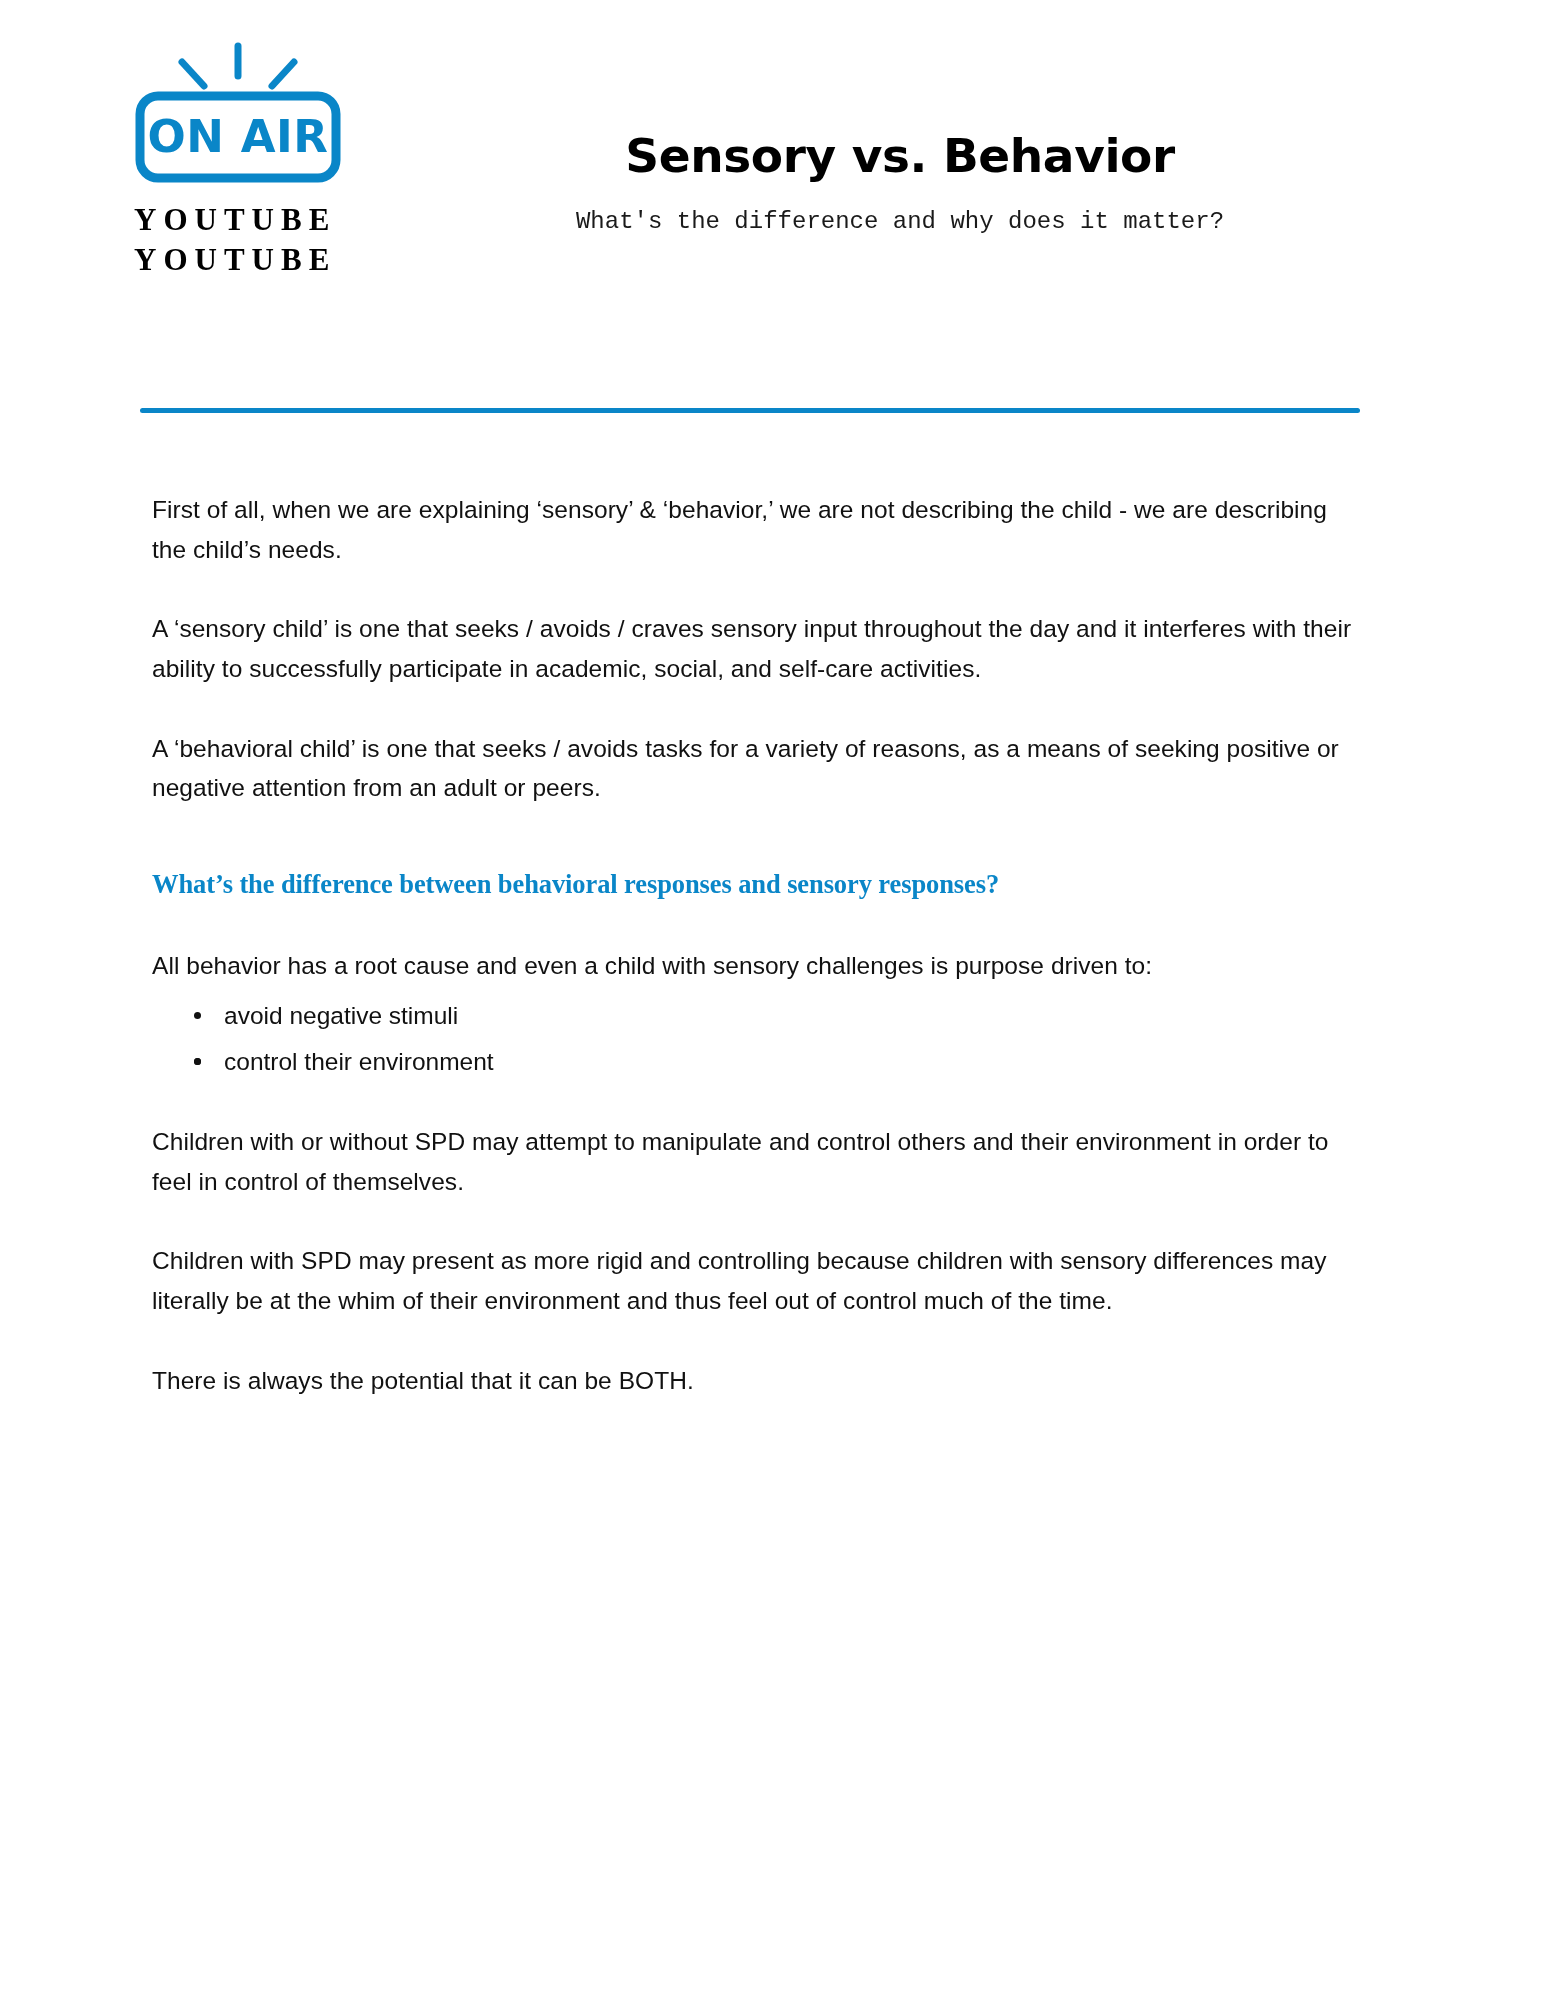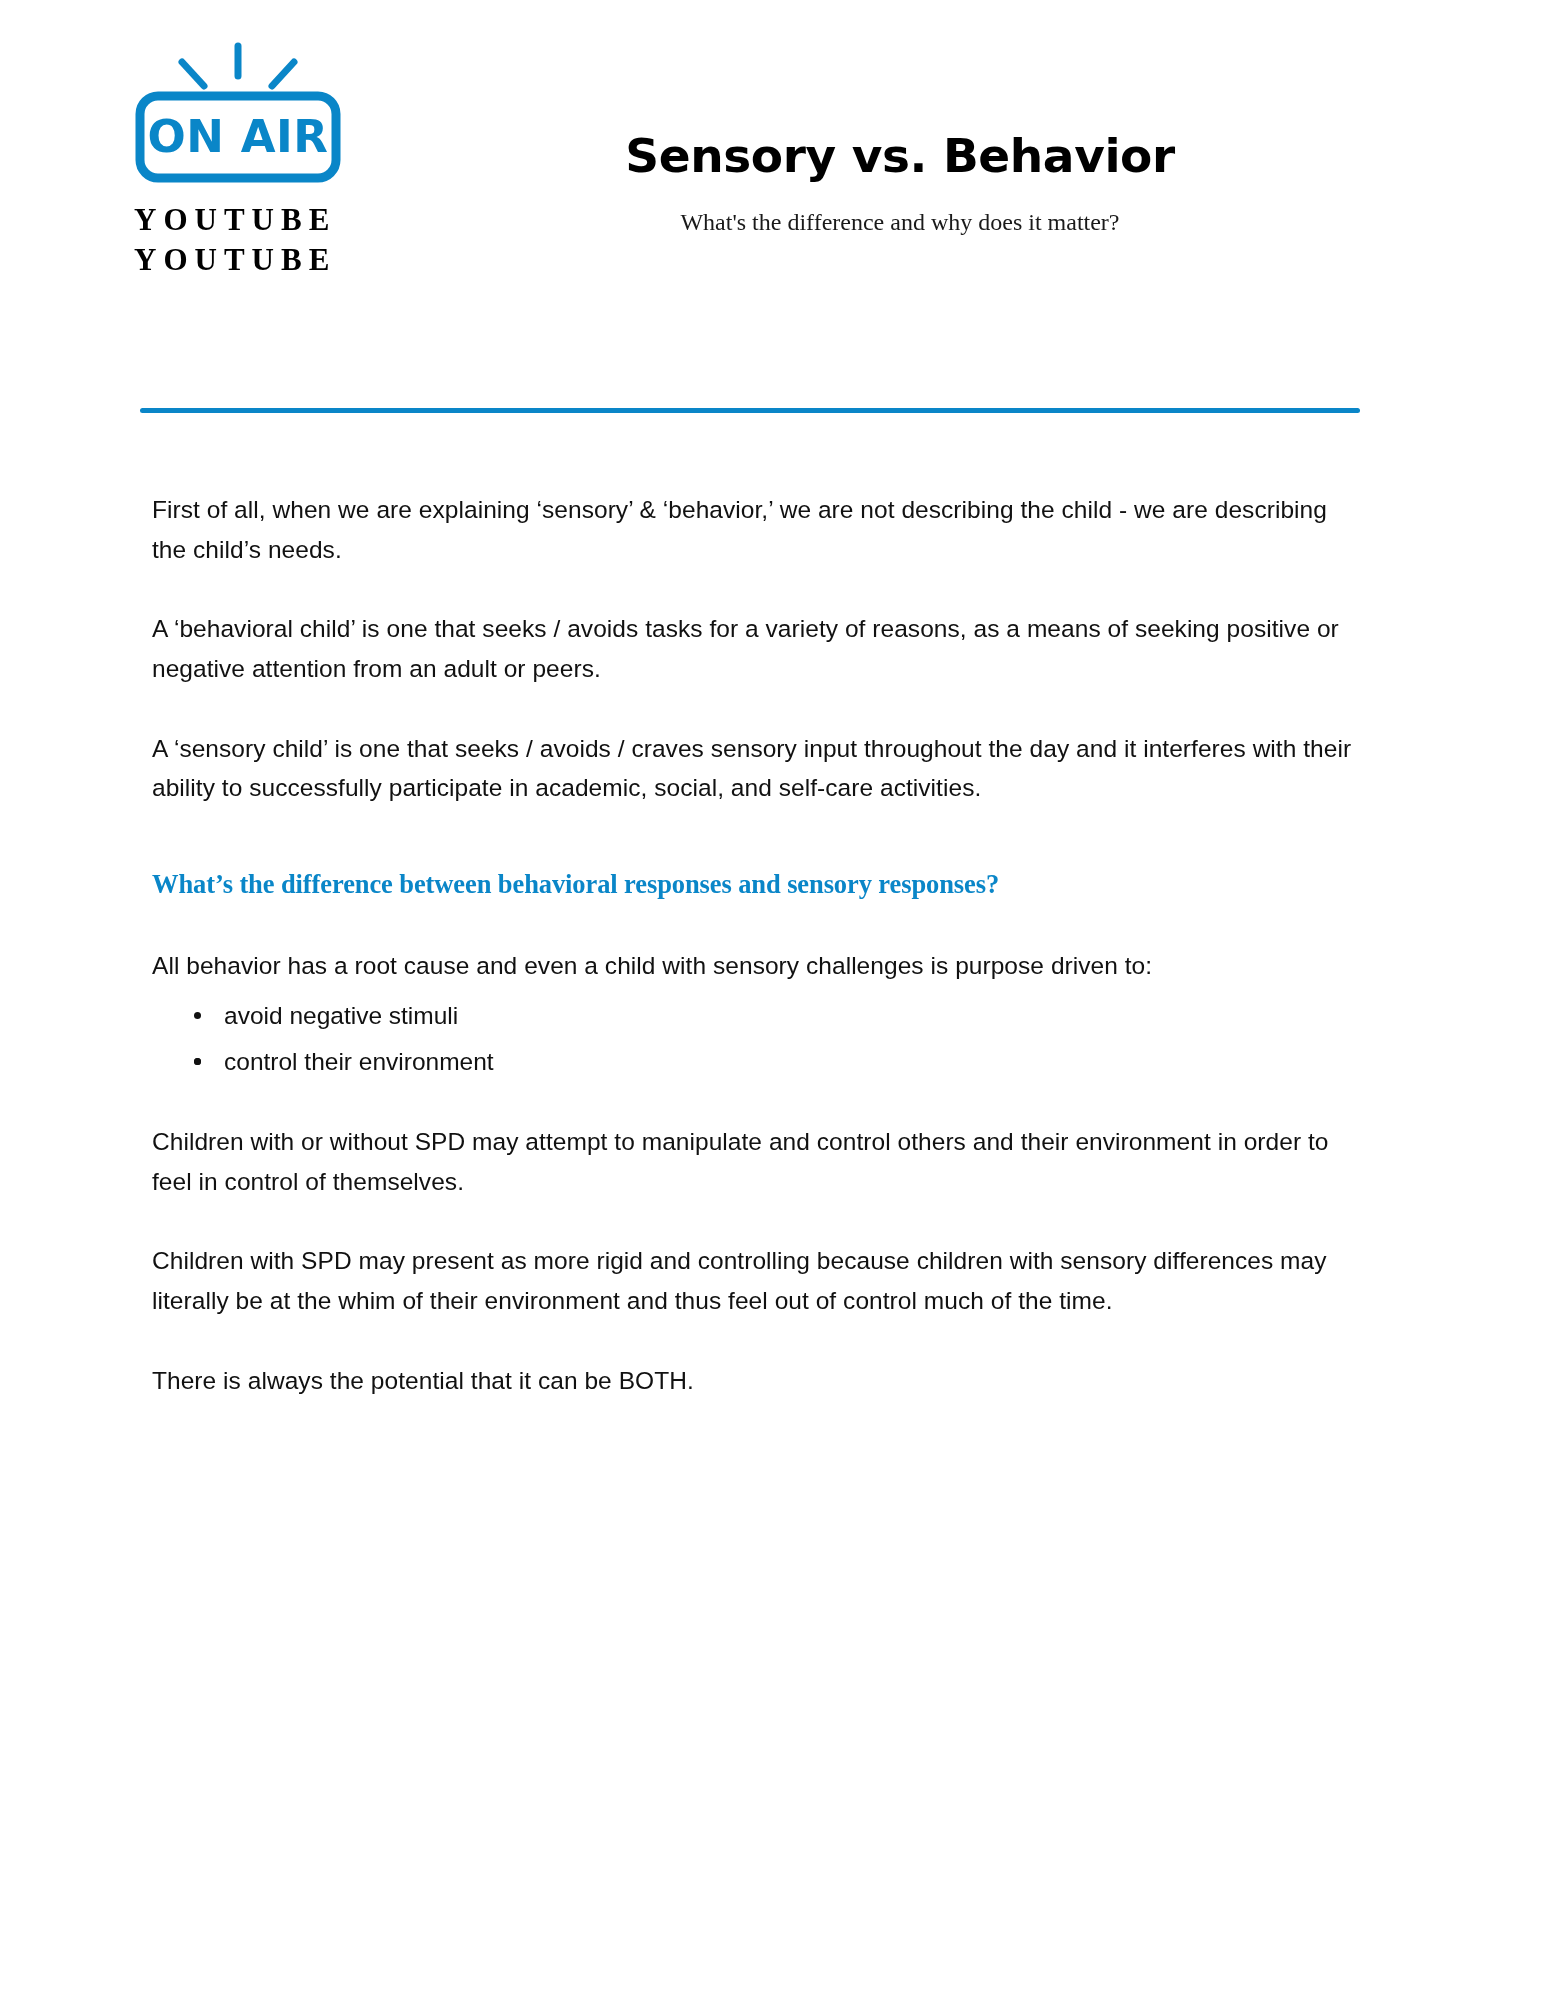--- a/index.html
+++ b/index.html
@@ -74,21 +74,21 @@
     font-family: "DejaVu Sans", sans-serif;
     font-weight: bold;
     font-size: 47px;
     letter-spacing: -0.4px;
     color: #000000;
     margin: 0;
     line-height: 1.1;
   }
 
   .doc-subtitle {
-    font-family: Liberation Serif, serif;
+    font-family: Liberation Mono, monospace;
     font-size: 24px;
     color: #1a1a1a;
     margin-top: 26px;
     line-height: 1.2;
   }
 
   .divider {
     position: absolute;
     left: 140px;
     top: 408px;
@@ -207,23 +207,23 @@
       <div class="doc-subtitle">What's the difference and why does it matter?</div>
     </div>
   </div>
 
   <div class="divider"></div>
 
   <div class="content">
 
     <p class="para">First of all, when we are explaining ‘sensory’ &amp; ‘behavior,’ we are not describing the child - we are describing the child’s needs.</p>
 
+    <p class="para">A ‘sensory child’ is one that seeks / avoids / craves sensory input throughout the day and it interferes with their ability to successfully participate in academic, social, and self-care activities.</p>
+
     <p class="para">A ‘behavioral child’ is one that seeks / avoids tasks for a variety of reasons, as a means of seeking positive or negative attention from an adult or peers.</p>
-
-    <p class="para">A ‘sensory child’ is one that seeks / avoids / craves sensory input throughout the day and it interferes with their ability to successfully participate in academic, social, and self-care activities.</p>
 
     <h2 class="section-heading">What’s the difference between behavioral responses and sensory responses?</h2>
 
     <p class="para lead-in">All behavior has a root cause and even a child with sensory challenges is purpose driven to:</p>
 
     <ul class="bullets">
       <li>
         <span class="dot"></span>
         <span>avoid negative stimuli</span>
       </li>

